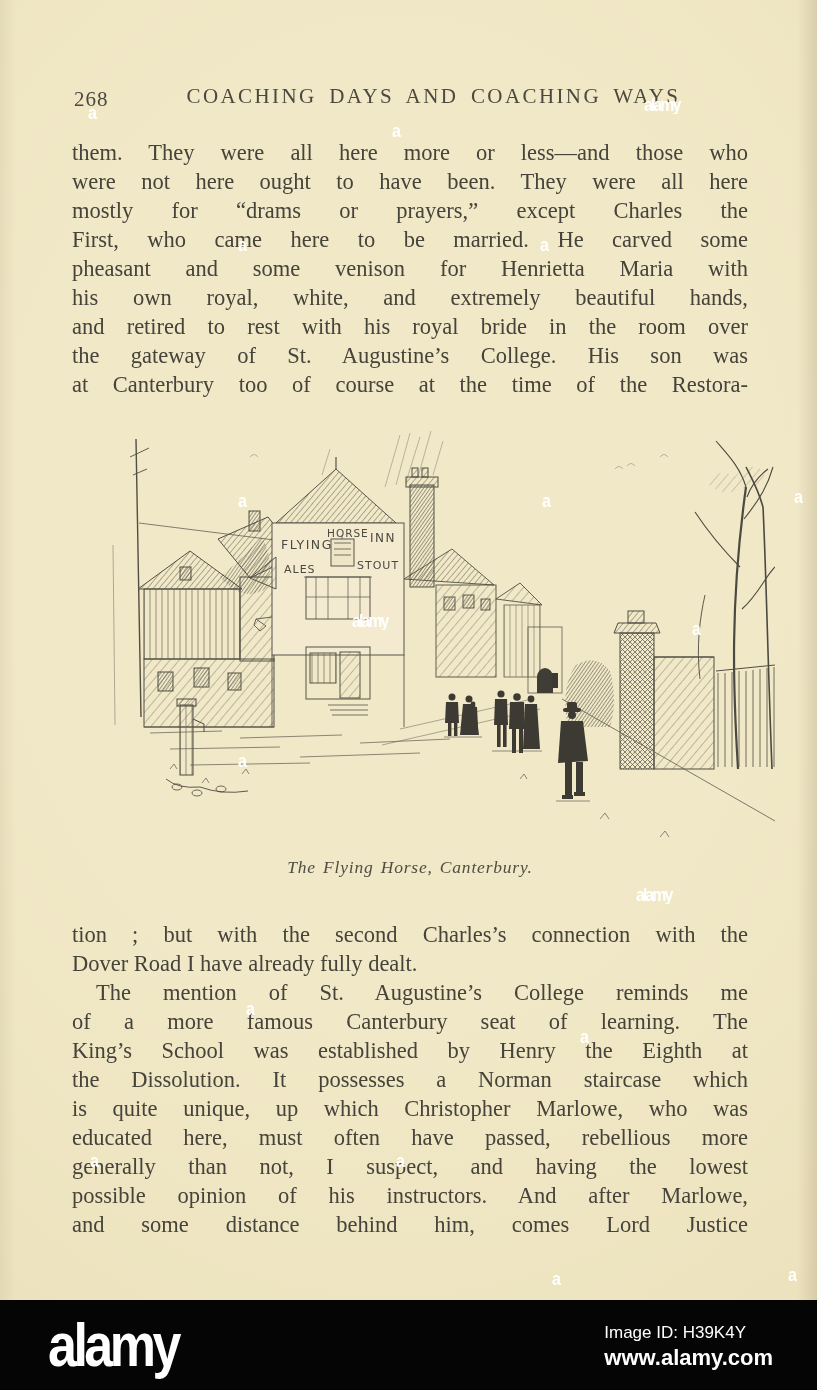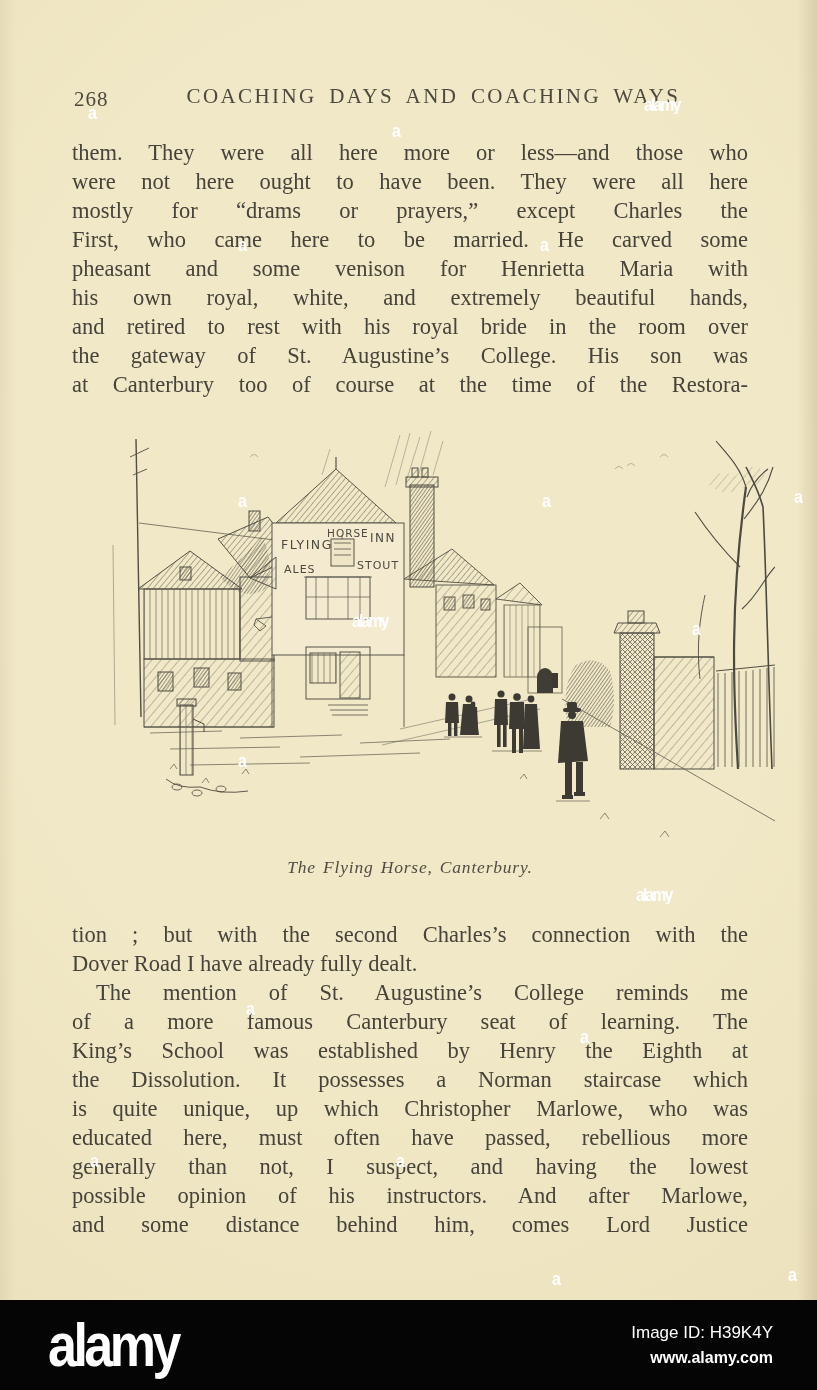--- a/index.html
+++ b/index.html
@@ -27,22 +27,22 @@
   .caption{position:absolute;left:72px;top:857px;width:676px;text-align:center;z-index:1;
     font-style:italic;font-size:17.5px;letter-spacing:.8px;word-spacing:2px;color:#504e44;}
   .wm{position:absolute;z-index:4;color:#ffffff;font-family:"Liberation Sans",sans-serif;
     font-weight:700;letter-spacing:-2px;line-height:1;pointer-events:none;
     transform:scaleY(1.12);transform-origin:top left;}
   .footer{position:absolute;left:0;top:1300px;width:817px;height:90px;background:#050505;
     z-index:10;display:flex;align-items:center;justify-content:space-between;
     font-family:"Liberation Sans",sans-serif;color:#fff;}
   .alamy-logo{margin-left:48px;font-size:52px;font-weight:700;letter-spacing:-3.5px;
     transform:scaleY(1.18);transform-origin:center left;}
-  .footer-meta{margin-right:44px;text-align:right;font-size:17px;line-height:25px;}
-  .footer-meta .url{font-weight:700;font-size:16px;}
+  .footer-meta{margin-right:44px;font-size:17px;line-height:25px;}
+  .footer-meta .url{font-weight:700;font-size:22px;}
   svg text{font-family:"DejaVu Sans",sans-serif;fill:#4c4a40;}
 </style>
 </head>
 <body>
 
 <div class="scan">
 
   <div class="header">
     <span class="pagenum">268</span>
     <span class="booktitle">COACHING DAYS AND COACHING WAYS</span>

